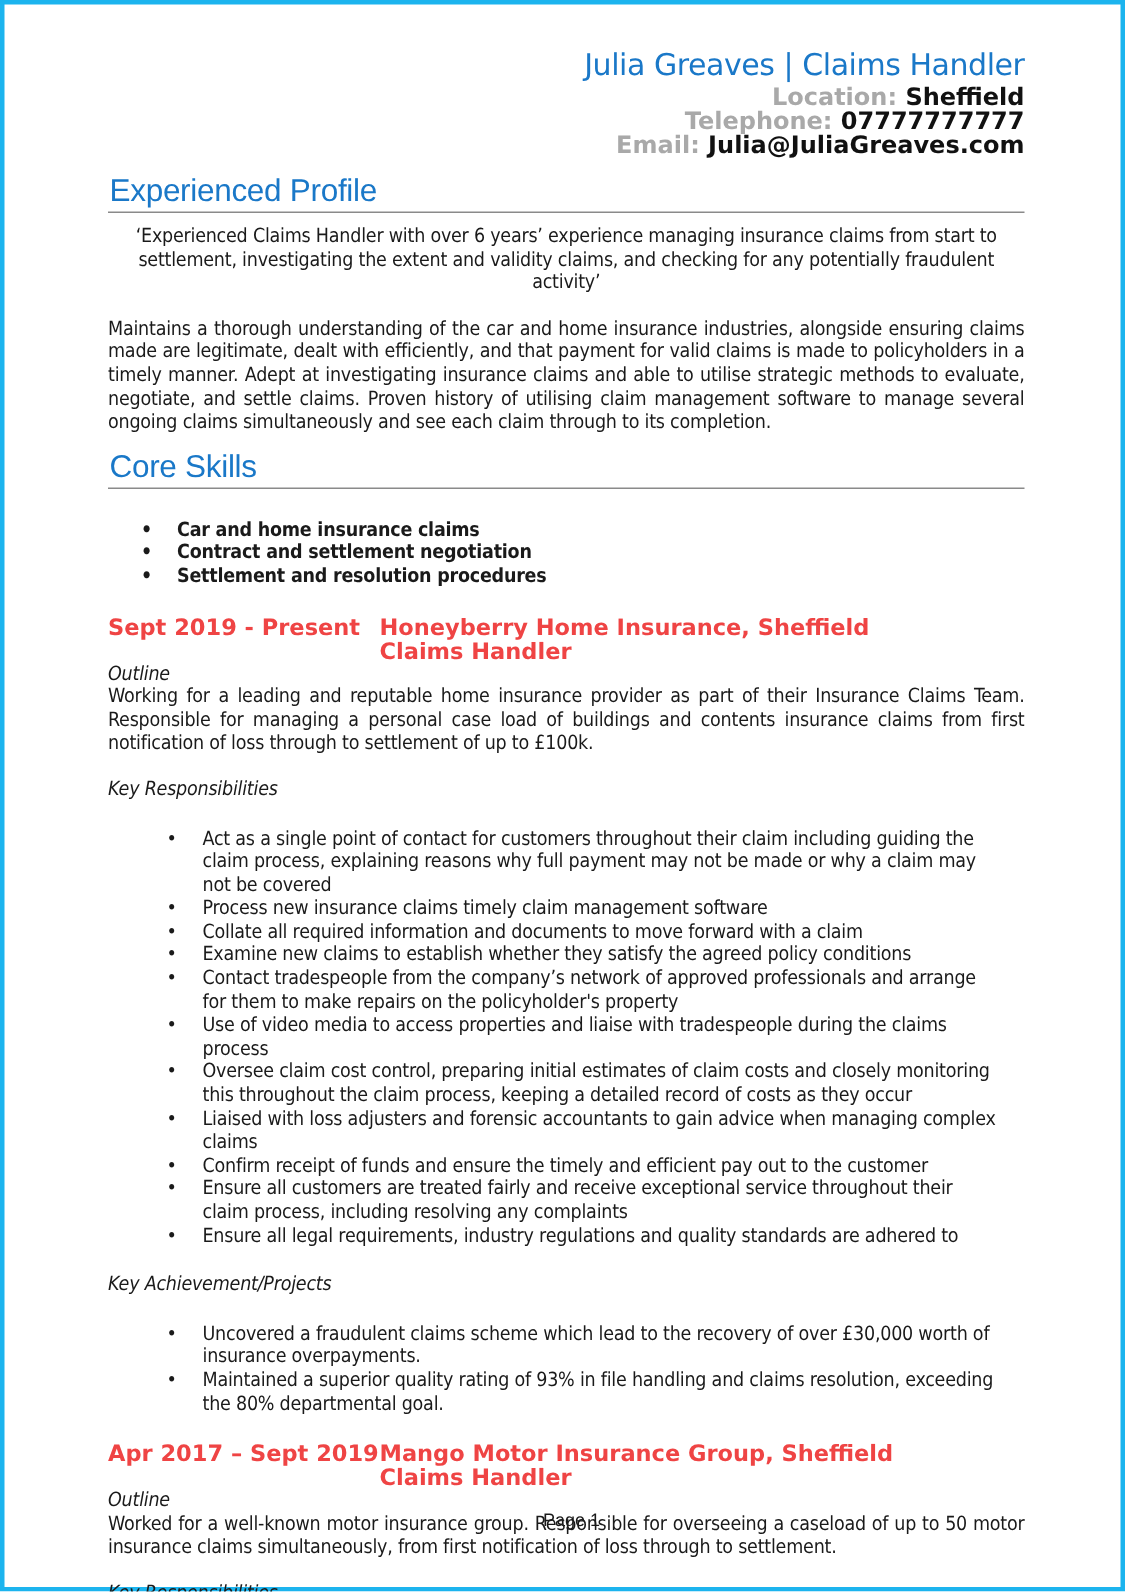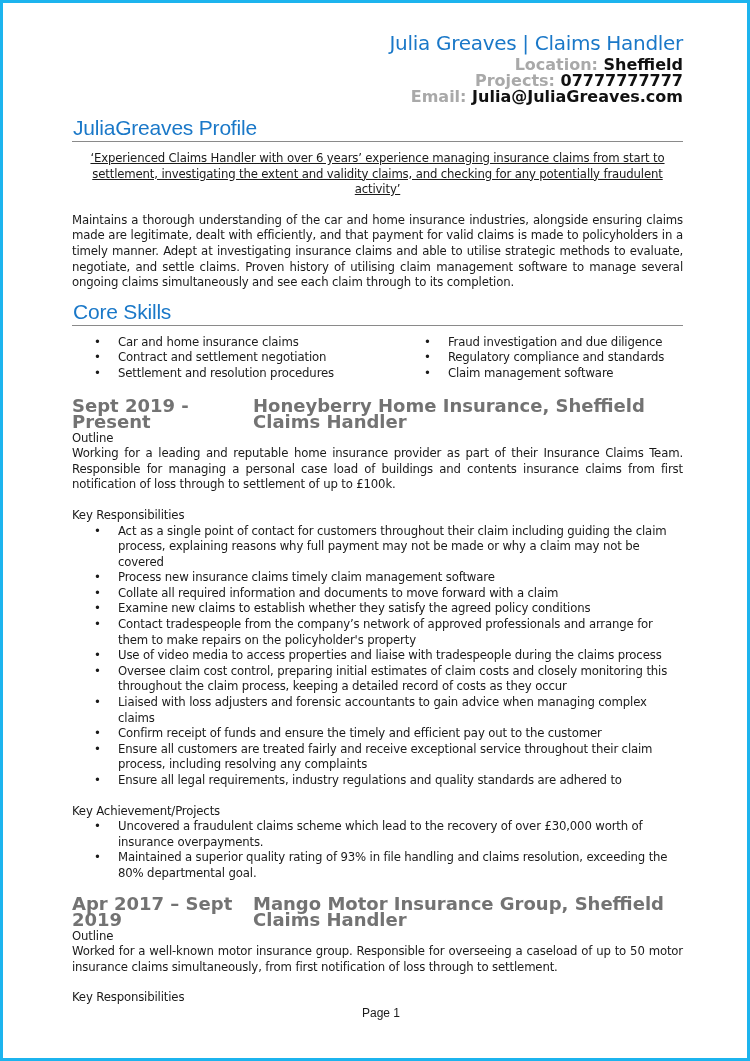--- a/index.html
+++ b/index.html
@@ -41,85 +41,80 @@
       margin: 0;
       padding-left: 1px;
       font-weight: normal;
       letter-spacing: -0.2px;
     }
     .txt {
       font-family: "Liberation Sans Narrow", "DejaVu Sans Condensed", "Liberation Sans", sans-serif;
       font-size: 13px; line-height: 15.6px;
       letter-spacing: -0.15px;
     }
-    .quote { text-align: center; margin-top: 8px; text-decoration: underline; }
+    .quote { text-align: center; margin-top: 8px; }
     .justify { text-align: justify; }
-    .skills { display: flex; margin-top: 8px; }
+    .skills { display: flex; margin-top: 20px; font-weight: bold; }
     .skills ul { list-style: none; margin: 0; padding: 0; }
     .skills .col1 { width: 331px; padding-left: 22px; }
     .skills .col2 { width: 260px; }
-    ul.bullets { list-style: none; margin: 0; padding: 0 0 0 22px; }
+    ul.bullets { list-style: none; margin: 17px; padding: 0 0 0 22px; }
     ul.bullets li, .skills li { position: relative; padding-left: 24px; }
     ul.bullets li::before, .skills li::before {
       content: "•"; position: absolute; left: 0; top: 0;
     }
     .job-head {
       display: flex;
       font-family: "DejaVu Sans", sans-serif;
-      font-weight: bold; font-size: 18px; color: #737373;
+      font-weight: bold; font-size: 15px; color: #ef4444;
       line-height: 16px;
     }
     .job-dates { width: 181px; }
-    .italic-label { }
+    .italic-label { font-style: italic; }
     .footer-page {
       position: absolute; left: 12px; right: 0; top: 1003px;
       text-align: center;
       font-family: "Liberation Sans Narrow", "Liberation Sans", sans-serif;
       font-size: 12px;
     }
   </style>
 </head>
 <body>
 
 <div class="page">
   <div class="content">
 
     <div class="header">
       <div class="name-title">Julia Greaves | Claims Handler</div>
       <div class="contact-line">
         <span class="lbl">Location:</span>
         <span class="val">Sheffield</span>
       </div>
       <div class="contact-line">
-        <span class="lbl">Projects:</span>
+        <span class="lbl">Telephone:</span>
         <span class="val">07777777777</span>
       </div>
       <div class="contact-line">
         <span class="lbl">Email:</span>
         <span class="val">Julia@JuliaGreaves.com</span>
       </div>
     </div>
 
     <div style="height:10px"></div>
-    <h2 class="section-heading">JuliaGreaves Profile</h2>
+    <h2 class="section-heading">Experienced Profile</h2>
     <div class="txt quote" style="padding:0 10px;">‘Experienced Claims Handler with over 6 years’ experience managing insurance claims from start to settlement, investigating the extent and validity claims, and checking for any potentially fraudulent activity’</div>
     <div class="txt justify" style="margin-top:15px;">Maintains a thorough understanding of the car and home insurance industries, alongside ensuring claims made are legitimate, dealt with efficiently, and that payment for valid claims is made to policyholders in a timely manner. Adept at investigating insurance claims and able to utilise strategic methods to evaluate, negotiate, and settle claims. Proven history of utilising claim management software to manage several ongoing claims simultaneously and see each claim through to its completion.</div>
 
     <div style="height:9px"></div>
     <h2 class="section-heading">Core Skills</h2>
     <div class="skills txt">
       <ul class="col1">
         <li>Car and home insurance claims</li>
         <li>Contract and settlement negotiation</li>
         <li>Settlement and resolution procedures</li>
-      </ul>
-      <ul class="col2">
-        <li>Fraud investigation and due diligence</li>
-        <li>Regulatory compliance and standards</li>
-        <li>Claim management software</li>
       </ul>
     </div>
 
     <div style="height:10px"></div>
 
     <div style="margin-top:7px;">
       <div class="job-head">
         <div class="job-dates">Sept 2019 - Present</div>
         <div>
           <div>Honeyberry Home Insurance, Sheffield</div>

